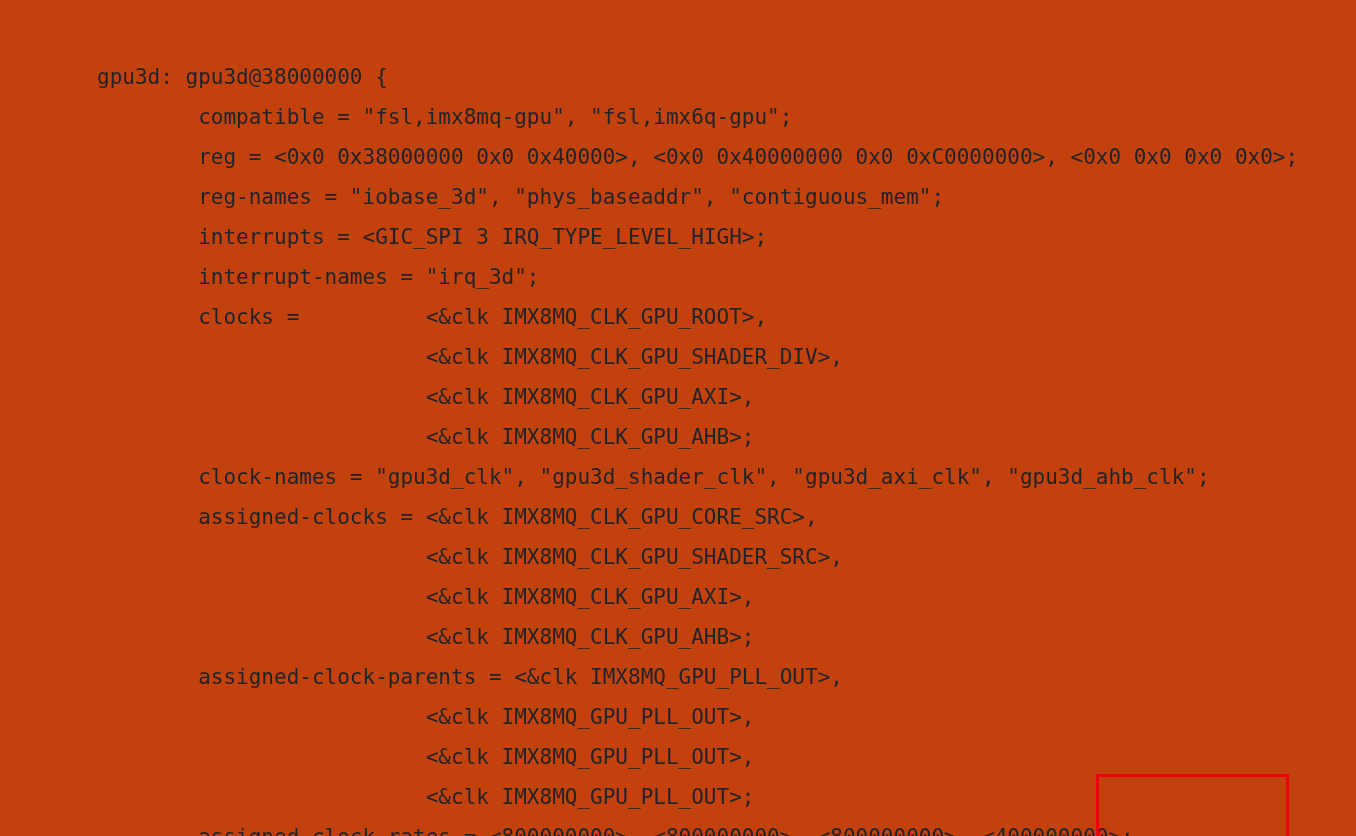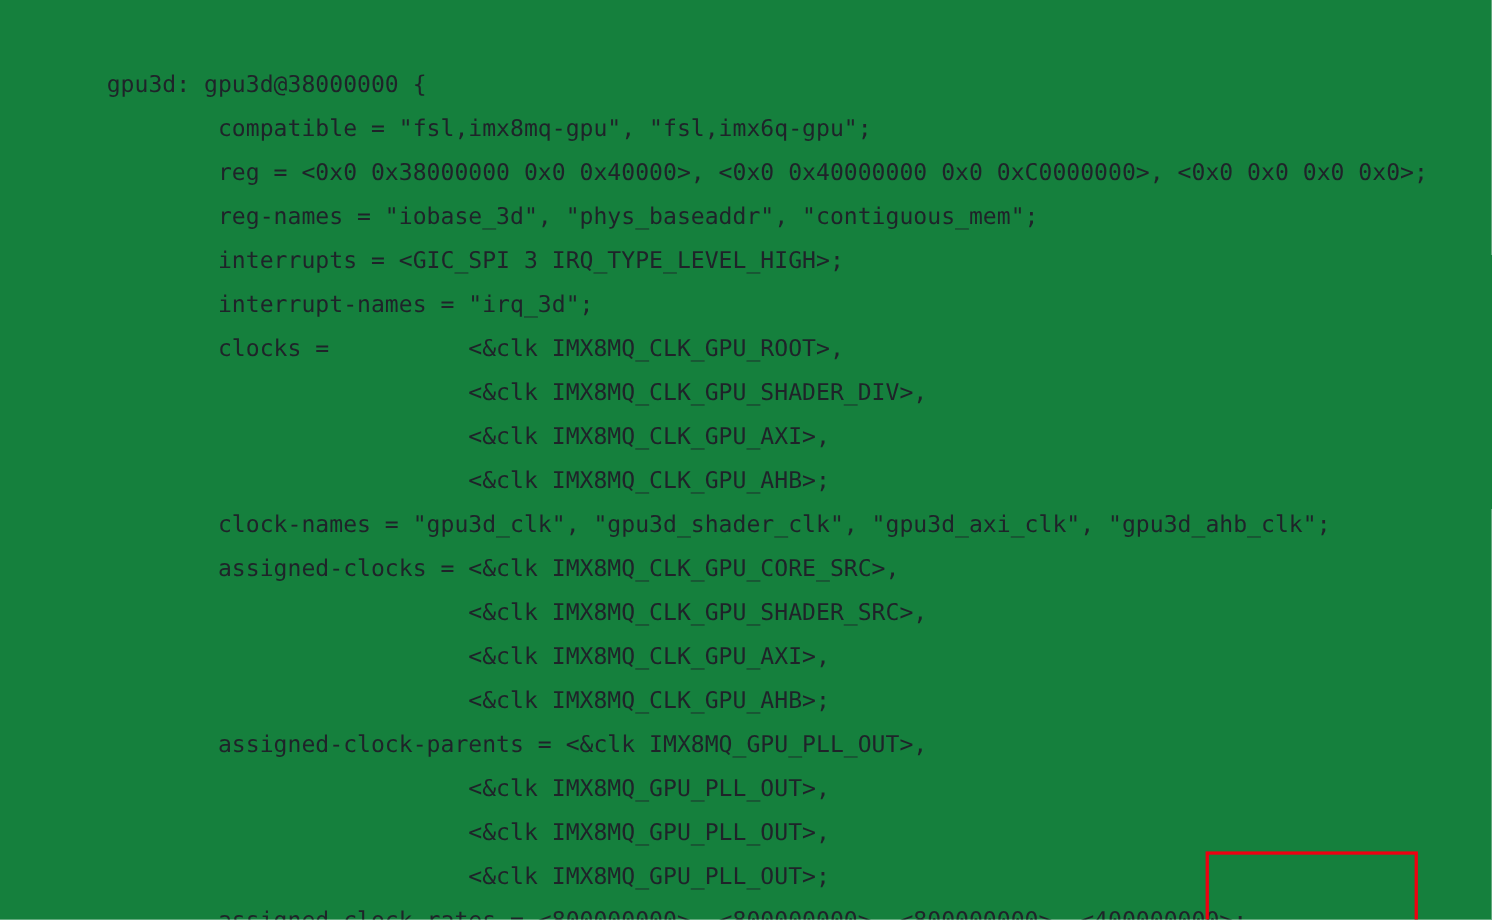--- a/index.html
+++ b/index.html
@@ -47,19 +47,19 @@
     height: 70px;
     border: 3px solid #ee0011;
     box-sizing: border-box;
     background: transparent;
     pointer-events: none;
   }
 </style>
 </head>
 <body style="background: rgb(255, 255, 255);">
 
-<div id="screen" style="background: #15803d;">
+<div id="screen" style="background: #c2410c;">
 
   <pre id="code" style="color: rgb(31, 35, 41);"><span class="code-line">gpu3d: gpu3d@38000000 {</span><span class="code-line">        compatible = "fsl,imx8mq-gpu", "fsl,imx6q-gpu";</span><span class="code-line">        reg = &lt;0x0 0x38000000 0x0 0x40000&gt;, &lt;0x0 0x40000000 0x0 0xC0000000&gt;, &lt;0x0 0x0 0x0 0x0&gt;;</span><span class="code-line">        reg-names = "iobase_3d", "phys_baseaddr", "contiguous_mem";</span><span class="code-line">        interrupts = &lt;GIC_SPI 3 IRQ_TYPE_LEVEL_HIGH&gt;;</span><span class="code-line">        interrupt-names = "irq_3d";</span><span class="code-line">        clocks =          &lt;&amp;clk IMX8MQ_CLK_GPU_ROOT&gt;,</span><span class="code-line">                          &lt;&amp;clk IMX8MQ_CLK_GPU_SHADER_DIV&gt;,</span><span class="code-line">                          &lt;&amp;clk IMX8MQ_CLK_GPU_AXI&gt;,</span><span class="code-line">                          &lt;&amp;clk IMX8MQ_CLK_GPU_AHB&gt;;</span><span class="code-line">        clock-names = "gpu3d_clk", "gpu3d_shader_clk", "gpu3d_axi_clk", "gpu3d_ahb_clk";</span><span class="code-line">        assigned-clocks = &lt;&amp;clk IMX8MQ_CLK_GPU_CORE_SRC&gt;,</span><span class="code-line">                          &lt;&amp;clk IMX8MQ_CLK_GPU_SHADER_SRC&gt;,</span><span class="code-line">                          &lt;&amp;clk IMX8MQ_CLK_GPU_AXI&gt;,</span><span class="code-line">                          &lt;&amp;clk IMX8MQ_CLK_GPU_AHB&gt;;</span><span class="code-line">        assigned-clock-parents = &lt;&amp;clk IMX8MQ_GPU_PLL_OUT&gt;,</span><span class="code-line">                          &lt;&amp;clk IMX8MQ_GPU_PLL_OUT&gt;,</span><span class="code-line">                          &lt;&amp;clk IMX8MQ_GPU_PLL_OUT&gt;,</span><span class="code-line">                          &lt;&amp;clk IMX8MQ_GPU_PLL_OUT&gt;;</span><span class="code-line">        assigned-clock-rates = &lt;800000000&gt;, &lt;800000000&gt;, &lt;800000000&gt;, &lt;400000000&gt;;</span></pre>
 
   <div id="highlight-box" style="left: 1096px; top: 774px; width: 193px; height: 70px; border: 3px solid rgb(238, 0, 17);"></div>
 
 </div>
 
 </body></html>

